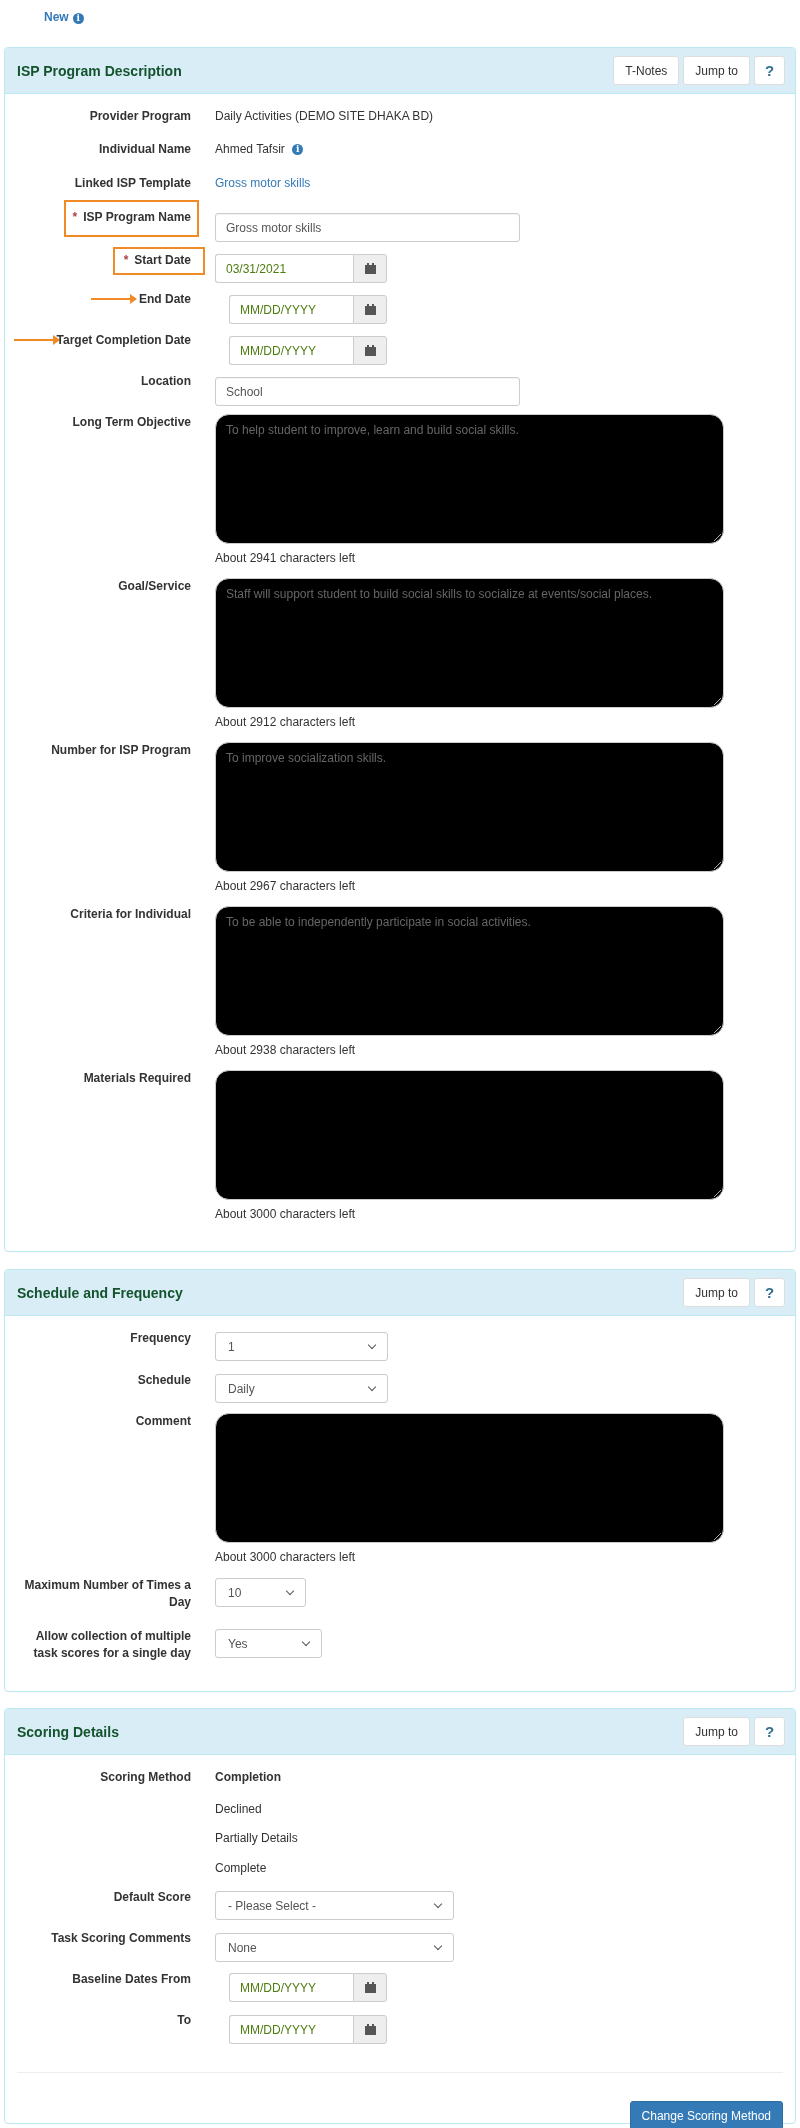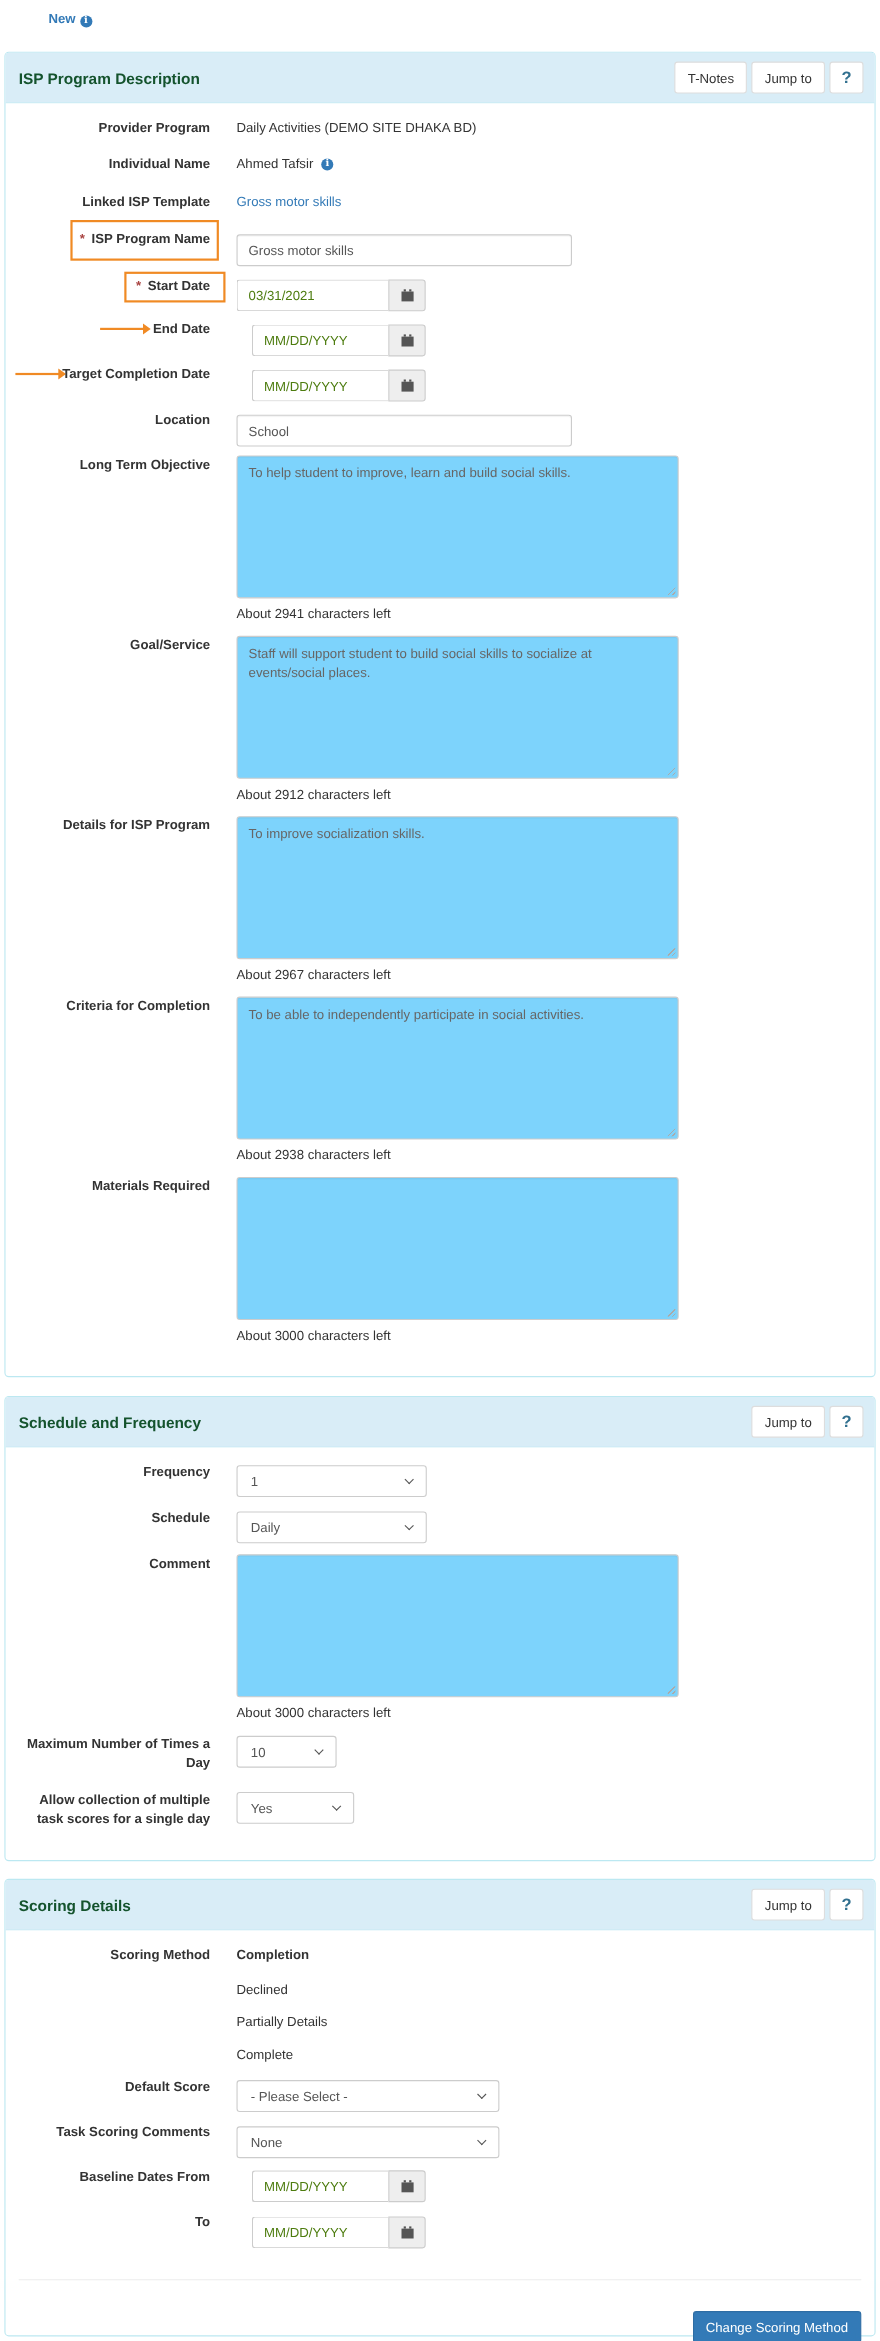--- a/index.html
+++ b/index.html
@@ -60,22 +60,22 @@
   }
   .date-group .addon {
     width: 34px; height: 29px; background: #eee; border: 1px solid #ccc; border-radius: 0 3px 3px 0;
     display: flex; align-items: center; justify-content: center;
   }
   .cal-icon { width: 11px; height: 11px; position: relative; }
   .cal-icon::before { content: ""; position: absolute; left: 0; top: 2px; width: 11px; height: 9px; background: #555; }
   .cal-icon::after { content: ""; position: absolute; left: 2px; top: 0; width: 7px; height: 2px; border-left: 2px solid #555; border-right: 2px solid #555; box-sizing: border-box; }
 
   .textarea {
-    position: absolute; left: 210px; width: 402px; height: 130px; border: 1px solid #ccc; border-radius: 3px;
-    padding: 7px 10px; font-size: 12px; color: #666; line-height: 17px; background: #7dd3fc;
+    position: absolute; left: 210px; width: 509px; height: 130px; border: 1px solid #ccc; border-radius: 14px;
+    padding: 7px 10px; font-size: 12px; color: #666; line-height: 17px; background: #000000;
     box-shadow: inset 0 1px 1px rgba(0,0,0,.05);
   }
   .resize-grip {
     position: absolute; right: 2px; bottom: 2px; width: 7px; height: 7px;
     background: linear-gradient(135deg, transparent 45%, #aaa 45%, #aaa 55%, transparent 55%, transparent 75%, #aaa 75%, #aaa 85%, transparent 85%);
   }
   .helper { position: absolute; left: 210px; font-size: 12px; color: #333; }
 
   .select {
     position: absolute; left: 210px; height: 29px; border: 1px solid #ccc; border-radius: 3px; background: #fff;
@@ -198,30 +198,30 @@
   <div class="row" style="top:530px;">
     <div class="lbl">Goal/Service</div>
     <div class="textarea" style="top:0;">
       <span>Staff will support student to build social skills to socialize at events/social places.</span>
       <span class="resize-grip"></span>
     </div>
     <div class="helper" style="top:137px;">About 2912 characters left</div>
   </div>
 
   <div class="row" style="top:694px;">
-    <div class="lbl">Details for ISP Program</div>
+    <div class="lbl">Number for ISP Program</div>
     <div class="textarea" style="top:0;">
       <span>To improve socialization skills.</span>
       <span class="resize-grip"></span>
     </div>
     <div class="helper" style="top:137px;">About 2967 characters left</div>
   </div>
 
   <div class="row" style="top:858px;">
-    <div class="lbl">Criteria for Completion</div>
+    <div class="lbl">Criteria for Individual</div>
     <div class="textarea" style="top:0;">
       <span>To be able to independently participate in social activities.</span>
       <span class="resize-grip"></span>
     </div>
     <div class="helper" style="top:137px;">About 2938 characters left</div>
   </div>
 
   <div class="row" style="top:1022px;">
     <div class="lbl">Materials Required</div>
     <div class="textarea" style="top:0;">

